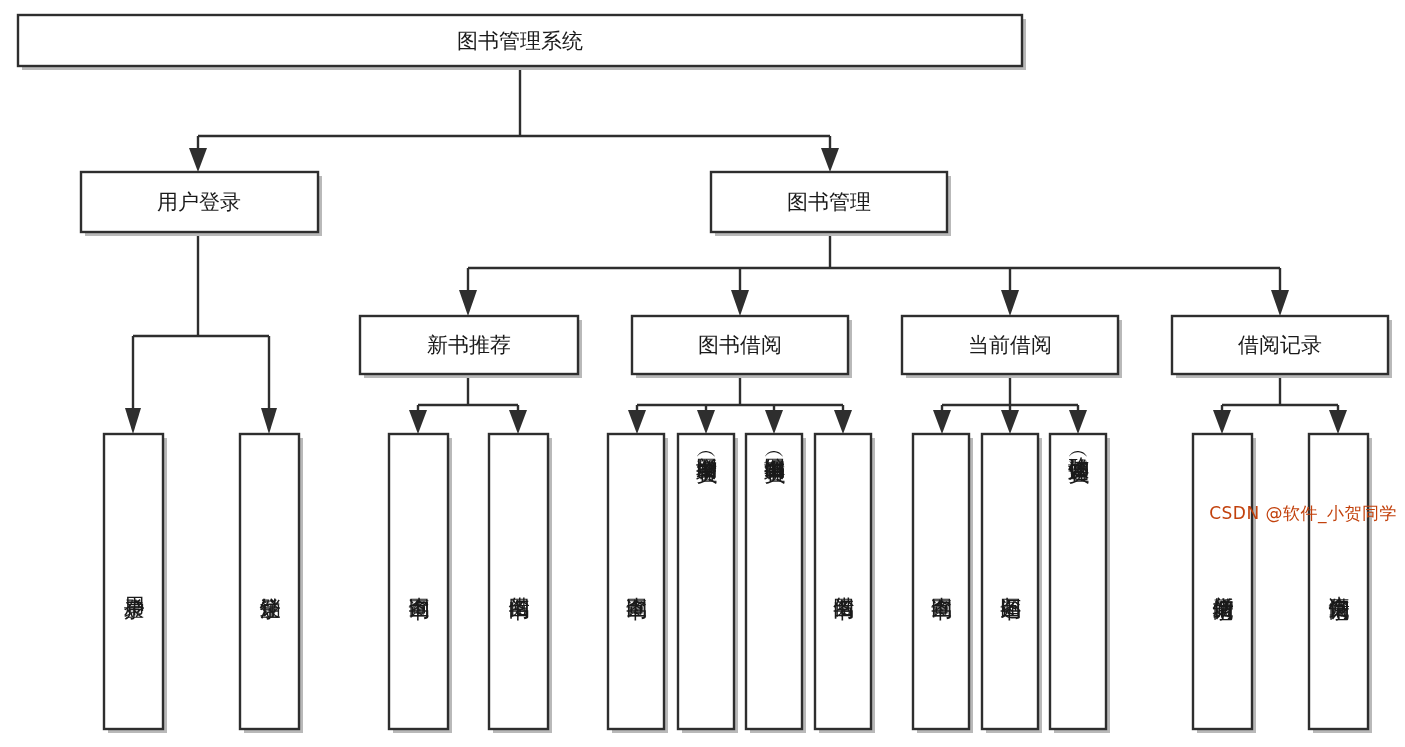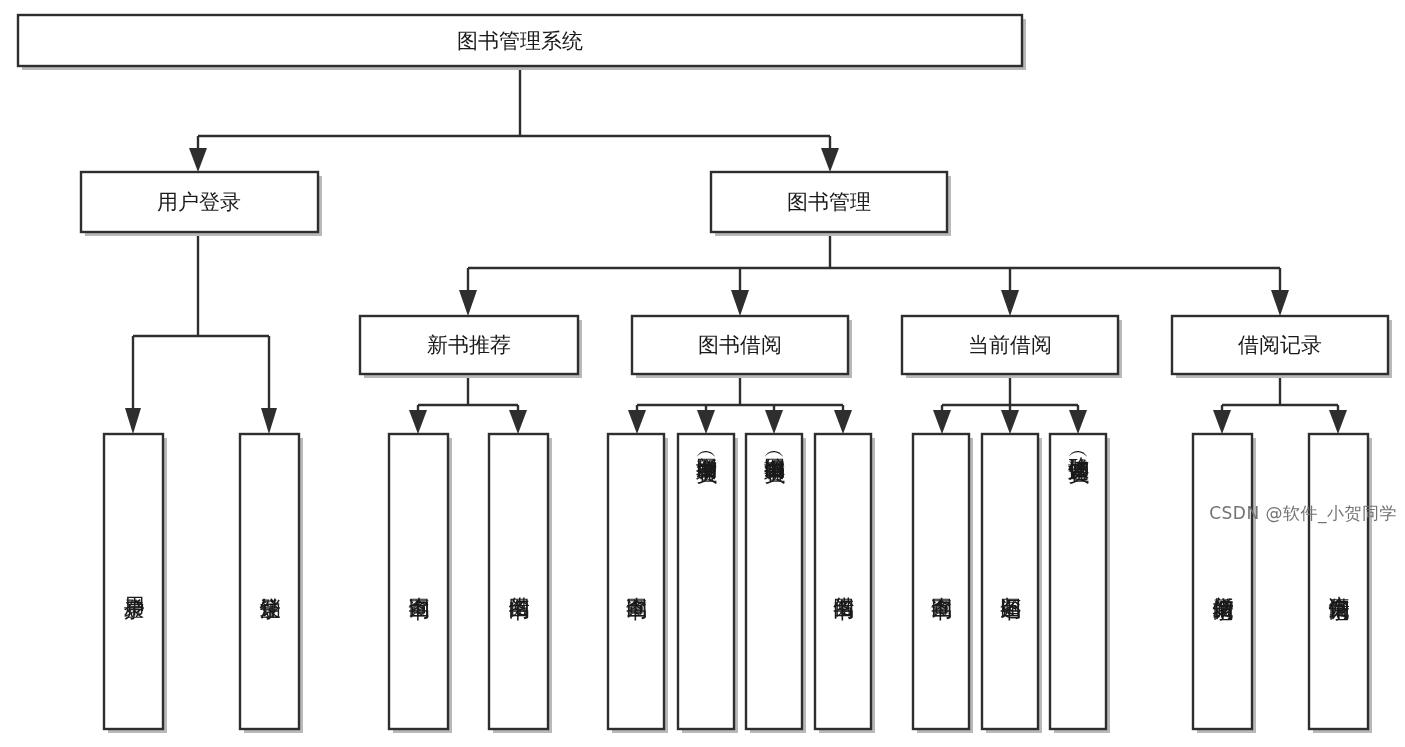--- a/index.html
+++ b/index.html
@@ -68,21 +68,21 @@
     letter-spacing: 1px;
     color: #1a1a1a;
     white-space: nowrap;
   }
   .watermark {
     position: absolute;
     right: 8px;
     bottom: 6px;
     font-family: "DejaVu Sans", "Liberation Sans", sans-serif;
     font-size: 17px;
-    color: #737373;
+    color: #c2410c;
     letter-spacing: 0.5px;
     white-space: nowrap;
     margin-top: 48px;
   }
 </style>
 </head>
 <body>
 
 <div id="diagram-root">
 

